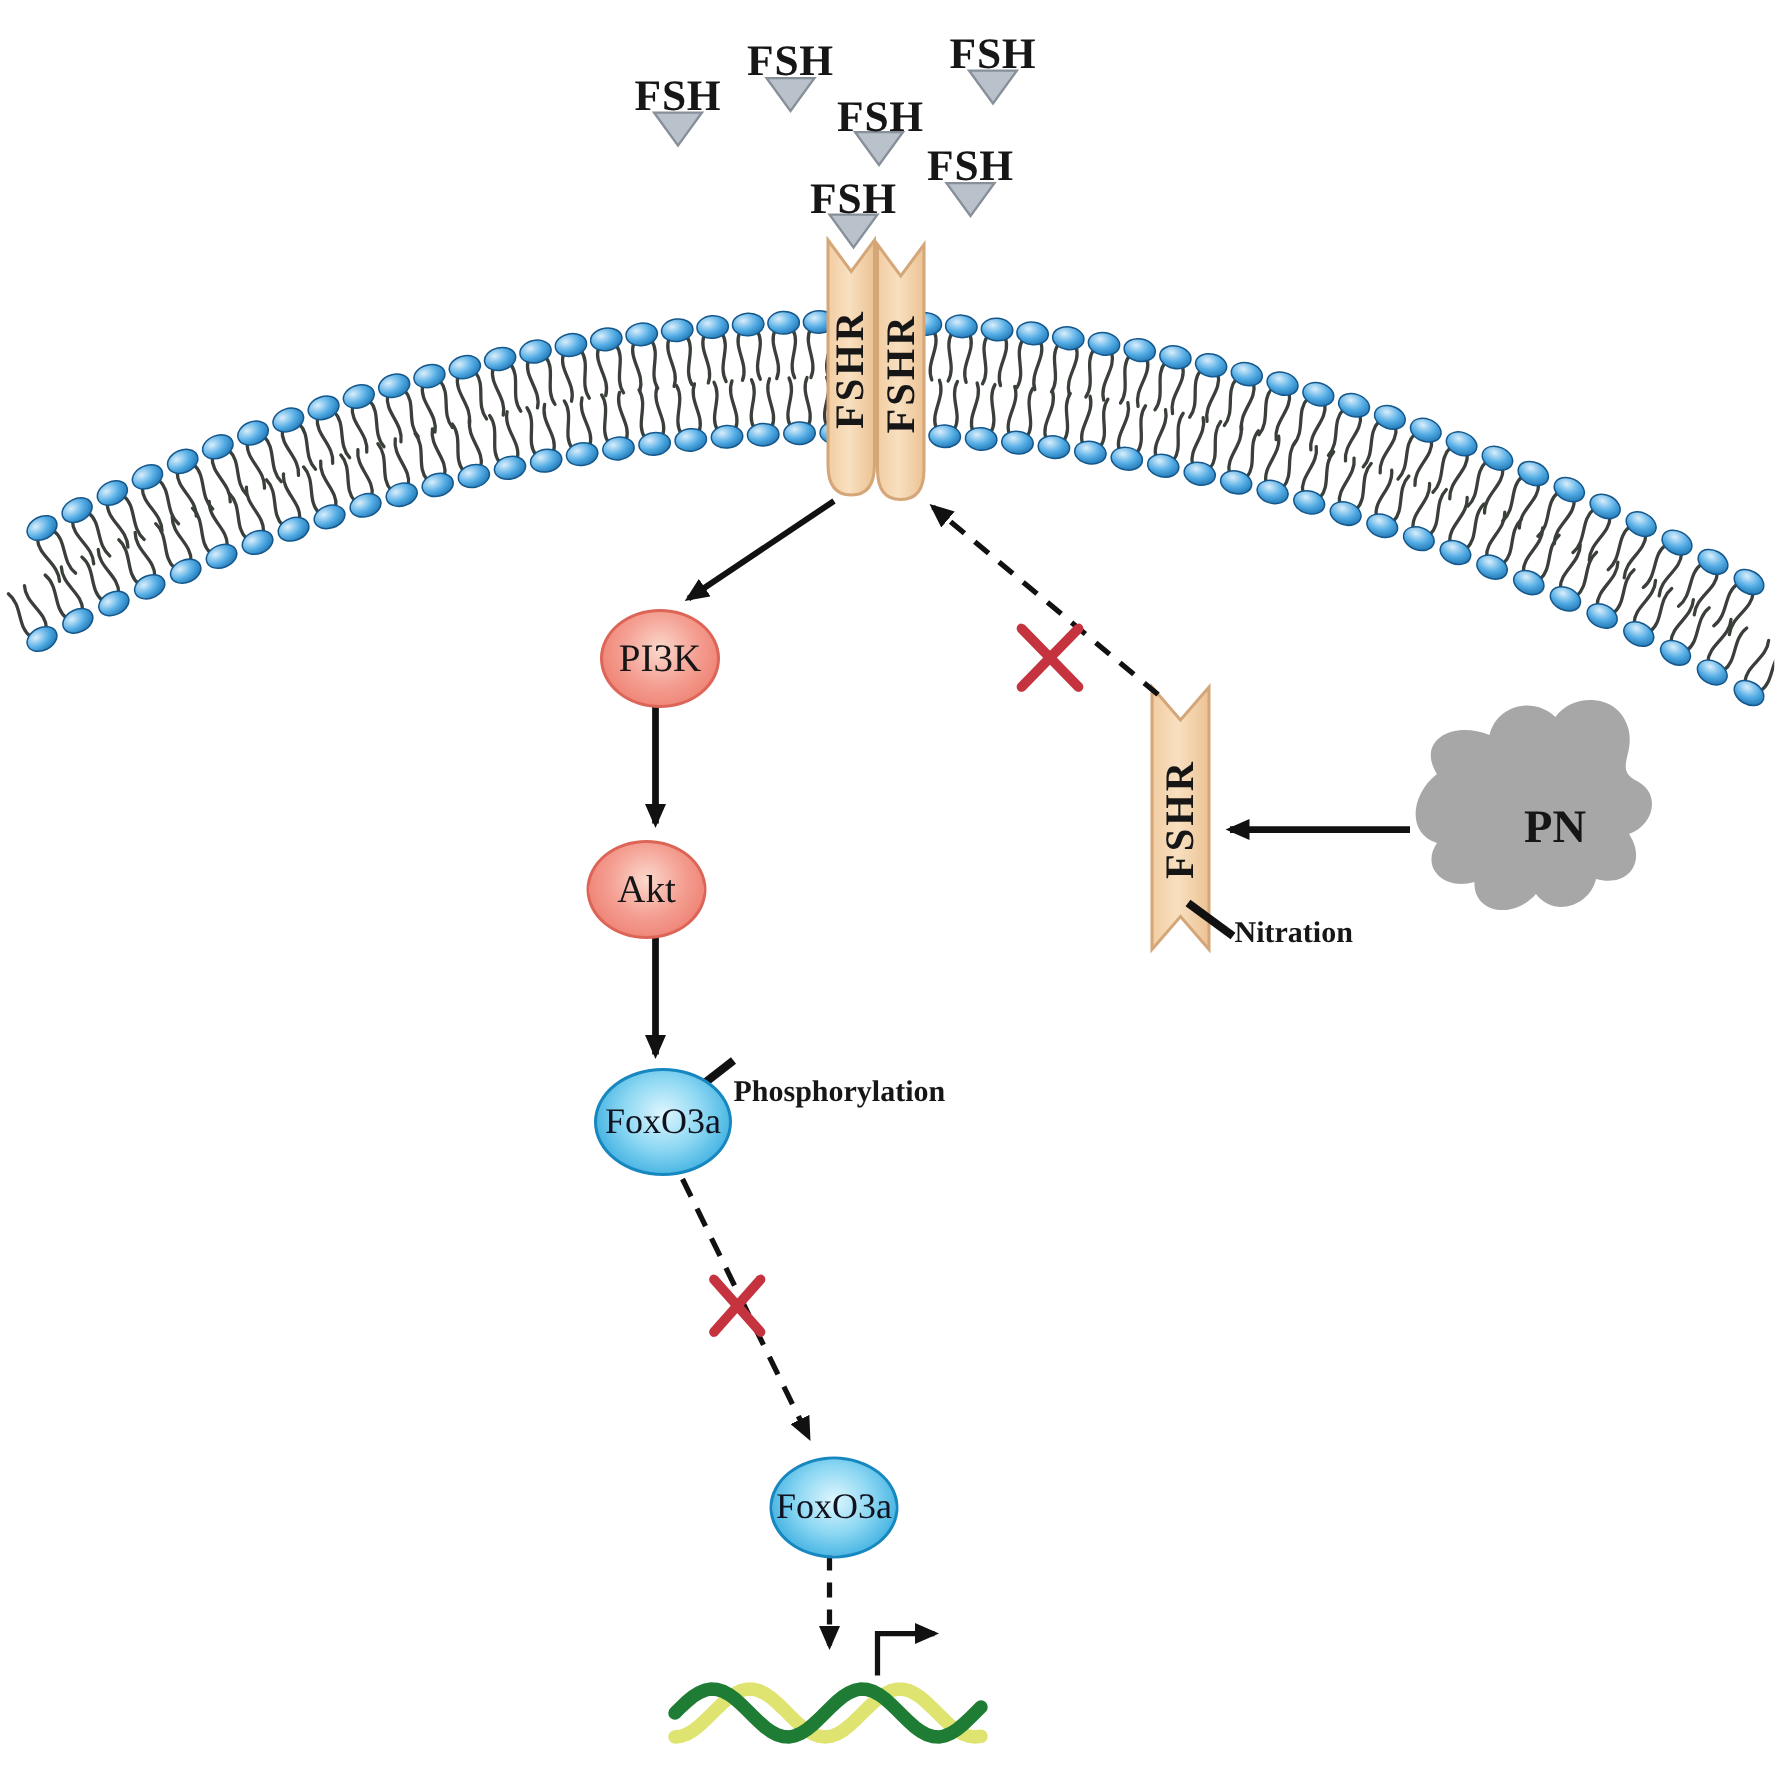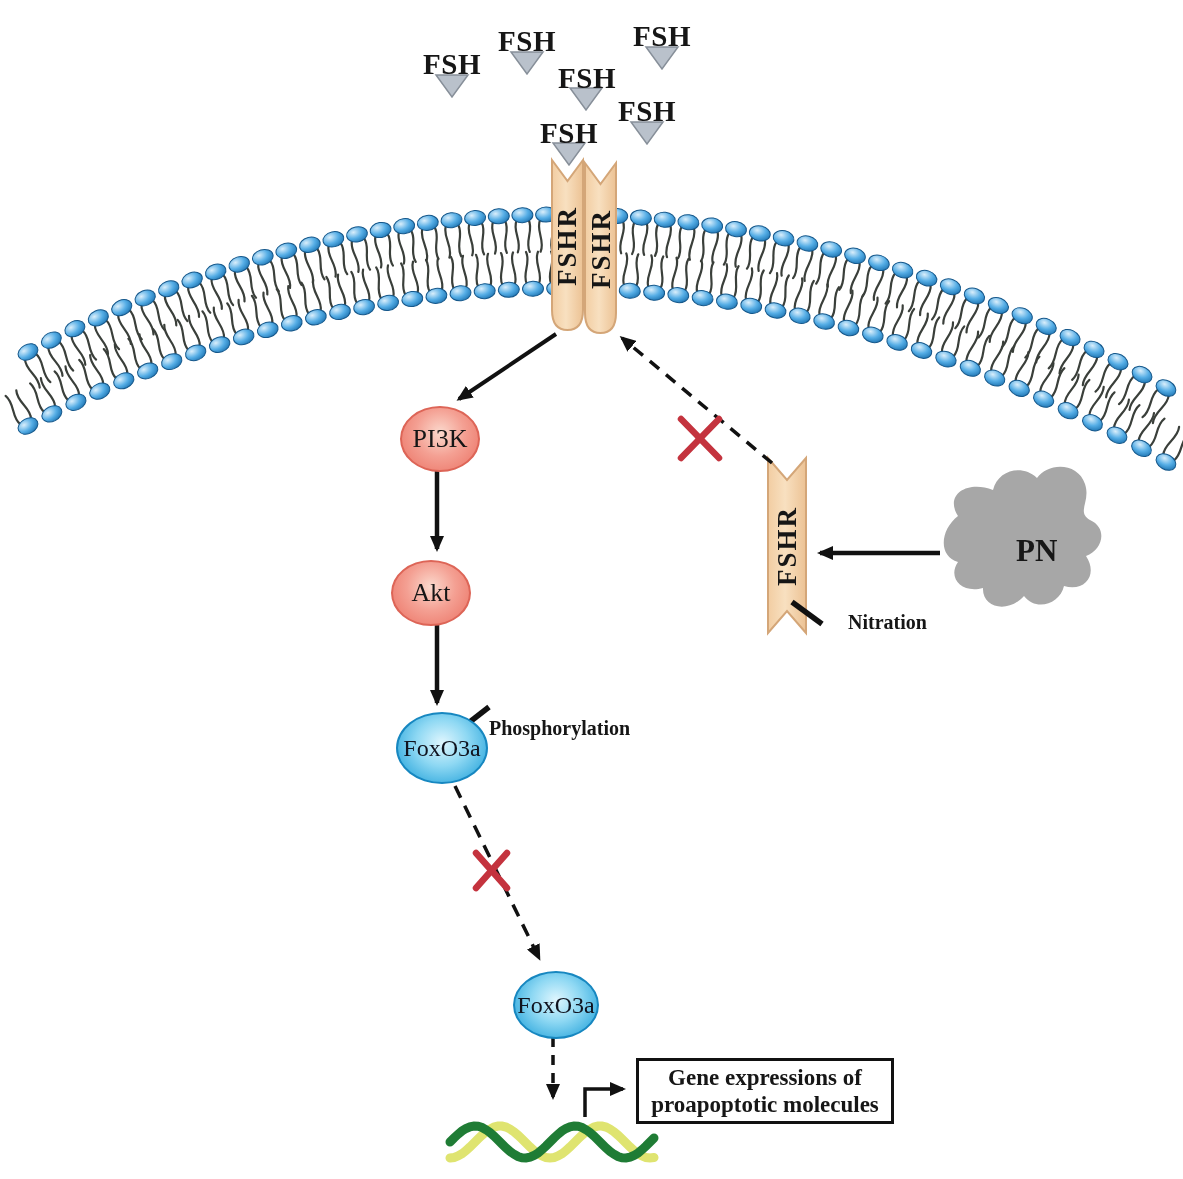--- a/index.html
+++ b/index.html
@@ -398,20 +398,16 @@
   <div class="lbl vert" style="left:567px;top:246px;">FSHR</div>
   <div class="lbl vert" style="left:601px;top:249px;">FSHR</div>
   <div class="lbl vert" style="left:787px;top:546px;">FSHR</div>
 
   <div class="node kinase" style="left:400px;top:406px;width:76px;height:62px;">PI3K</div>
   <div class="node kinase" style="left:391px;top:560px;width:76px;height:62px;">Akt</div>
   <div class="node foxo" style="left:396px;top:712px;width:88px;height:68px;">FoxO3a</div>
   <div class="node foxo" style="left:513px;top:971px;width:82px;height:64px;">FoxO3a</div>
 
   <div class="lbl" style="left:489px;top:717px;font-size:20px;">Phosphorylation</div>
-  <div class="lbl" style="left:823px;top:611px;font-size:20px;margin-left:25px;">Nitration</div>
+  <div class="lbl" style="left:823px;top:611px;font-size:20px;">Nitration</div>
   <div class="lbl" style="left:988px;top:533px;font-size:31px;margin-left:28px;">PN</div>
 
-  <div id="gene-box">
-    <div>Gene expressions of</div>
-    <div>proapoptotic molecules</div>
-  </div>
 </div>
 
 </body></html>

